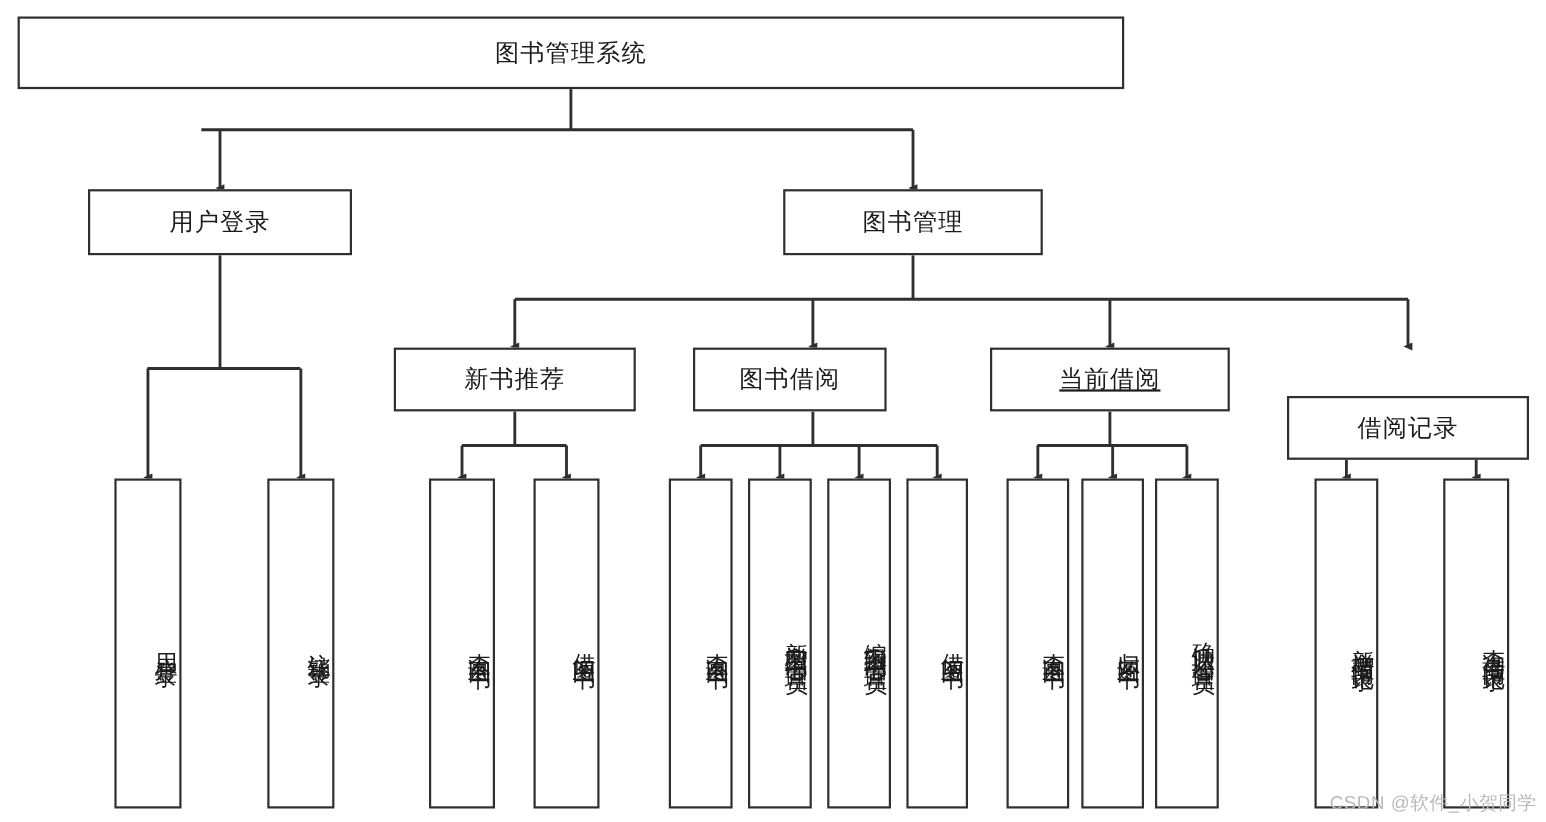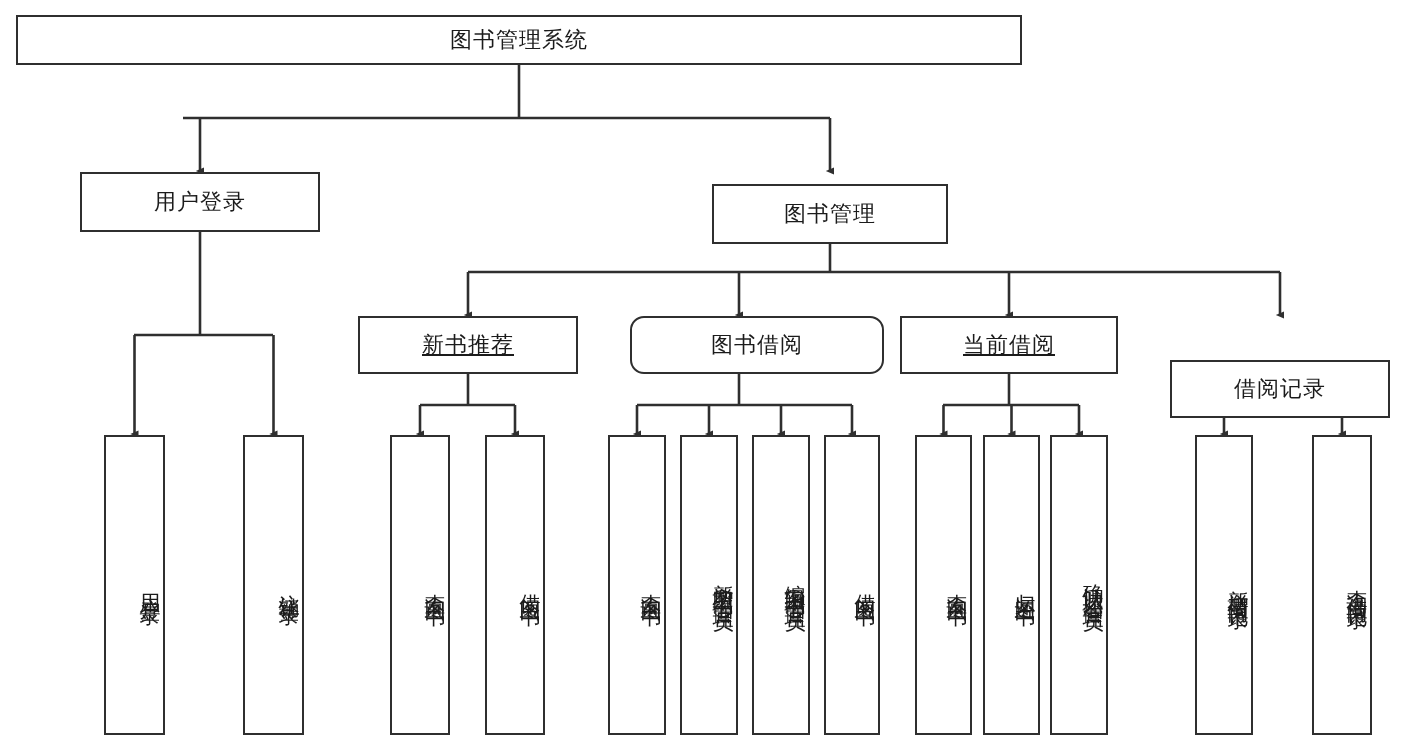--- a/index.html
+++ b/index.html
@@ -109,37 +109,37 @@
         <path d="M943.5,405 L943.5,434" marker-end="url(#arrowhead)"></path>
         <path d="M1011.5,405 L1011.5,434" marker-end="url(#arrowhead)"></path>
         <path d="M1079,405 L1079,434" marker-end="url(#arrowhead)"></path>
         <path d="M1280,374 L1280,405"></path>
         <path d="M1224,405 L1342,405"></path>
         <path d="M1224,405 L1224,434" marker-end="url(#arrowhead)"></path>
         <path d="M1342,405 L1342,434" marker-end="url(#arrowhead)"></path>
       </g>
   </svg>
 
-  <div class="node horiz" style="left:16px; top:15px; width:1006px; height:50px;">
+  <div class="node horiz" style="left:16px; top:15px; width:1006px; height:66px;">
     <span>图书管理系统</span>
   </div>
 
   <div class="node horiz" style="left:80px; top:172px; width:240px; height:60px;">
     <span>用户登录</span>
   </div>
 
-  <div class="node horiz" style="left:712px; top:172px; width:236px; height:60px;margin-top:12px;">
+  <div class="node horiz" style="left:712px; top:172px; width:236px; height:60px;">
     <span>图书管理</span>
   </div>
 
-  <div class="node horiz" style="left:358px; top:316px; width:220px; height:58px;text-decoration:underline;">
+  <div class="node horiz" style="left:358px; top:316px; width:220px; height:58px;">
     <span>新书推荐</span>
   </div>
 
-  <div class="node horiz" style="left:630px; top:316px; width:254px; height:58px;border-radius:14px;">
+  <div class="node horiz" style="left:630px; top:316px; width:176px; height:58px;">
     <span>图书借阅</span>
   </div>
 
   <div class="node horiz" style="left:900px; top:316px; width:218px; height:58px;text-decoration:underline;">
     <span>当前借阅</span>
   </div>
 
   <div class="node horiz" style="left:1170px; top:316px; width:220px; height:58px;margin-top:44px;">
     <span>借阅记录</span>
   </div>
@@ -189,14 +189,15 @@
   </div>
 
   <div class="node vert" style="left:1195px; top:435px; width:58px; height:300px;">
     <span class="vlabel">新增借阅记录</span>
   </div>
 
   <div class="node vert" style="left:1312px; top:435px; width:60px; height:300px;">
     <span class="vlabel">查询借阅记录</span>
   </div>
 
+  <div id="watermark">CSDN @软件_小贺同学</div>
 
 </div>
 
 </body></html>

